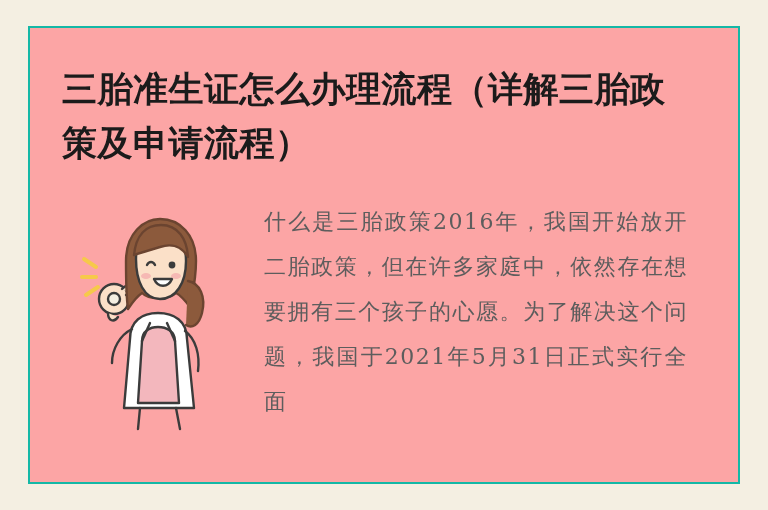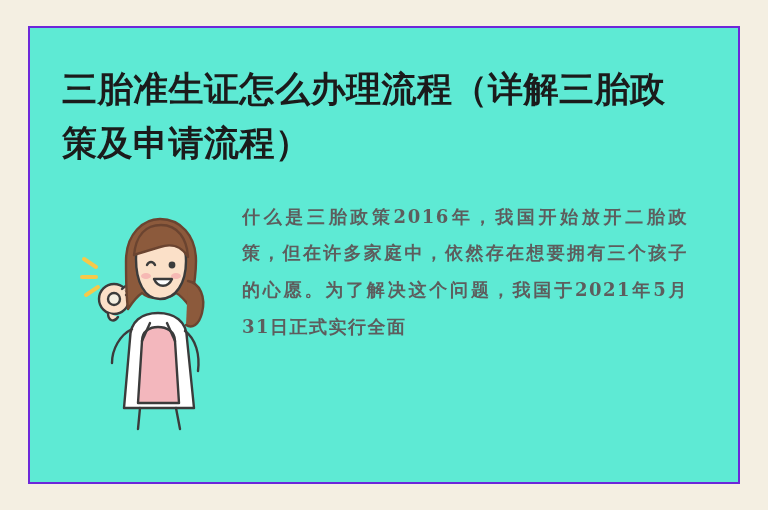--- a/index.html
+++ b/index.html
@@ -20,22 +20,22 @@
     height: 510px;
     background: #f4efe2;
     box-sizing: border-box;
     padding: 26px 28px;
   }
   .inner-frame {
     position: relative;
     width: 100%;
     height: 100%;
     box-sizing: border-box;
-    border: 2px solid #6d28d9;
-    background: #5eead4;
+    border: 2px solid #14b8a6;
+    background: #fca5a5;
     padding: 28px 44px 0 32px;
   }
   .title {
     font-family: "DejaVu Sans", "Liberation Sans", sans-serif;
     font-size: 35px;
     font-weight: 700;
     color: #1b1b1b;
     line-height: 1.55;
     letter-spacing: 0.5px;
     margin: 6px 0 0 0;
@@ -49,30 +49,30 @@
   .illustration {
     width: 170px;
     height: 230px;
     flex: 0 0 170px;
     position: relative;
     margin-left: 10px;
     margin-top: 4px;
   }
   .body-text {
     flex: 1;
+    margin-left: 22px;
     font-family: "DejaVu Serif", "Liberation Serif", serif;
-    font-size: 18px;
+    font-size: 22px;
     line-height: 2.05;
     color: #5d5d5d;
     letter-spacing: 1.5px;
     text-align: justify;
     max-height: 250px;
     overflow: hidden;
     padding-right: 6px;
-    font-weight: bold;
   }
 </style>
 </head>
 <body>
 
 <div class="card">
   <div class="inner-frame">
 
     <h1 class="title">三胎准生证怎么办理流程（详解三胎政策及申请流程）</h1>
 

